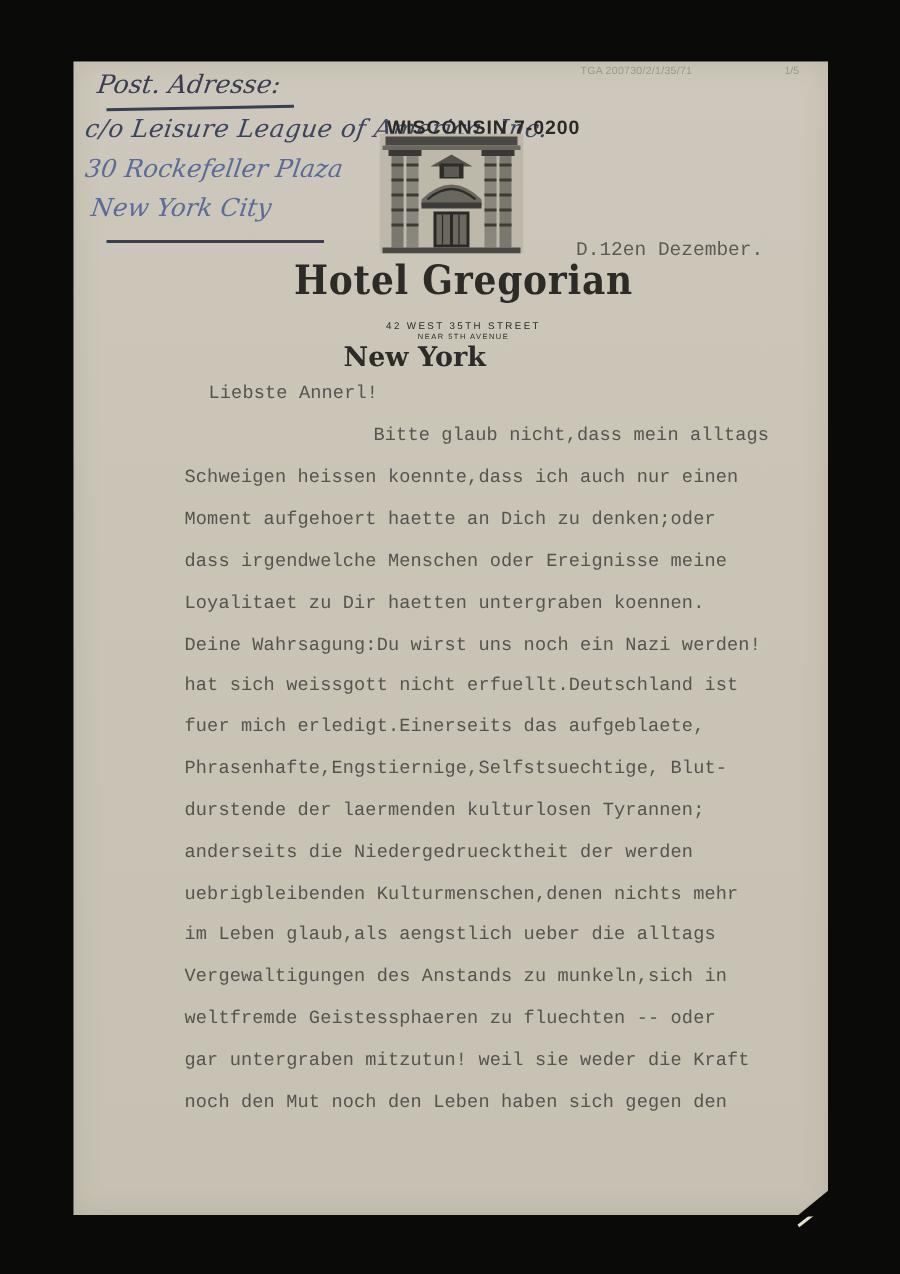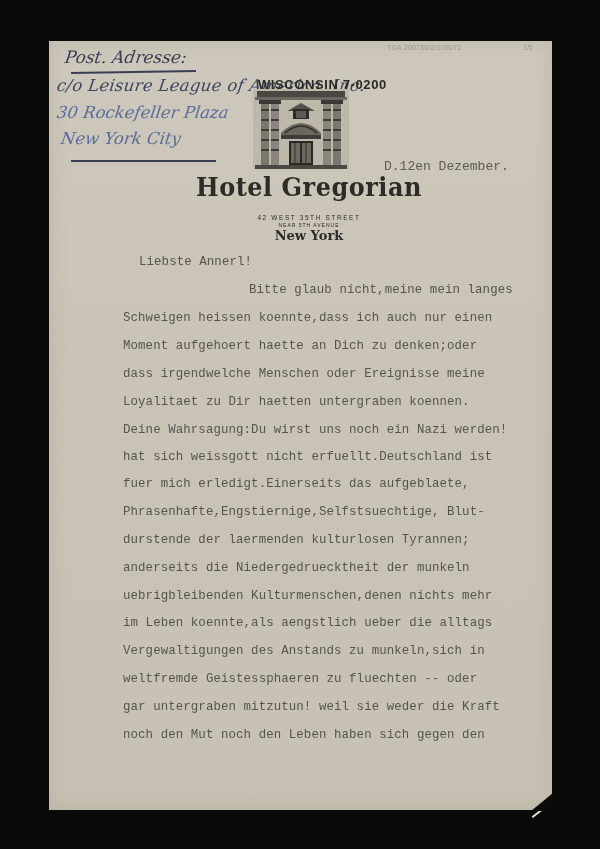--- a/index.html
+++ b/index.html
@@ -141,24 +141,24 @@
       font-family: "Liberation Sans", sans-serif;
       font-size: 5px;
       color: #2c2b27;
       letter-spacing: 1px;
     }
     .city {
       position: absolute;
       left: 180px;
       top: 187px;
       width: 160px;
-      text-align: center;
+      text-align: left;
       font-family: "DejaVu Serif", serif;
       font-weight: bold;
-      font-size: 13px;
+      font-size: 18px;
       color: #2c2b27;
     }
     .date {
       position: absolute;
       left: 335px;
       top: 78px;
       font-family: "Liberation Mono", monospace;
       font-size: 13px;
       color: #5b5a55;
       margin-top: 40px;
@@ -267,33 +267,33 @@
       <div class="hotel-name">Hotel Gregorian</div>
       <div class="address1">42 WEST 35TH STREET</div>
       <div class="address2">NEAR 5TH AVENUE</div>
       <div class="city">New York</div>
     </div>
 
     <span class="date">D.12en Dezember.</span>
 
     <div class="body-text">
       <div class="salutation">Liebste Annerl!</div>
-      <div class="line indent" style="top:28px">Bitte glaub nicht,meine mein langes</div>
+      <div class="line indent" style="top:28px">Bitte glaub nicht,dass mein alltags</div>
       <div class="line" style="top:56px">Schweigen heissen koennte,dass ich auch nur einen</div>
       <div class="line" style="top:84px">Moment aufgehoert haette an Dich zu denken;oder</div>
       <div class="line" style="top:112px">dass irgendwelche Menschen oder Ereignisse meine</div>
       <div class="line" style="top:140px">Loyalitaet zu Dir haetten untergraben koennen.</div>
       <div class="line" style="top:168px">Deine Wahrsagung:Du wirst uns noch ein Nazi werden!</div>
       <div class="line" style="top:195px">hat sich weissgott nicht erfuellt.Deutschland ist</div>
       <div class="line" style="top:222px">fuer mich erledigt.Einerseits das aufgeblaete,</div>
       <div class="line" style="top:250px">Phrasenhafte,Engstiernige,Selfstsuechtige, Blut-</div>
       <div class="line" style="top:278px">durstende der laermenden kulturlosen Tyrannen;</div>
-      <div class="line" style="top:306px">anderseits die Niedergedruecktheit der munkeln</div>
+      <div class="line" style="top:306px">anderseits die Niedergedruecktheit der werden</div>
       <div class="line" style="top:334px">uebrigbleibenden Kulturmenschen,denen nichts mehr</div>
-      <div class="line" style="top:361px">im Leben koennte,als aengstlich ueber die alltags</div>
+      <div class="line" style="top:361px">im Leben glaub,als aengstlich ueber die alltags</div>
       <div class="line" style="top:389px">Vergewaltigungen des Anstands zu munkeln,sich in</div>
       <div class="line" style="top:417px">weltfremde Geistessphaeren zu fluechten -- oder</div>
       <div class="line" style="top:445px">gar untergraben mitzutun! weil sie weder die Kraft</div>
       <div class="line" style="top:473px">noch den Mut noch den Leben haben  sich gegen den</div>
     </div>
 
     <div class="fold-line"></div>
   </div>
 </div>
 

